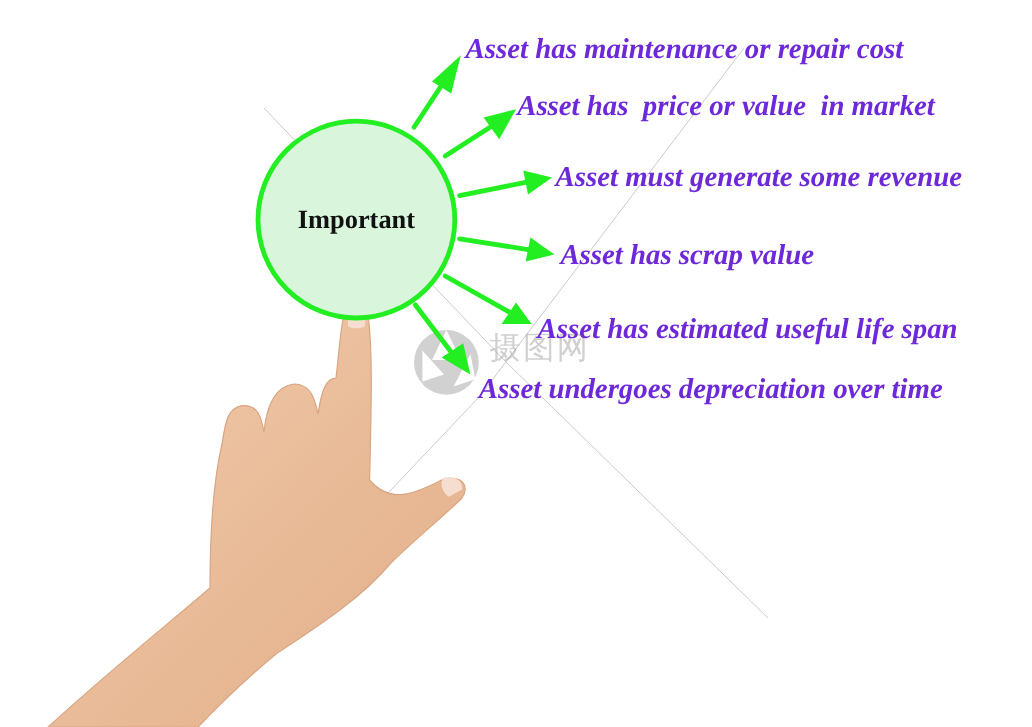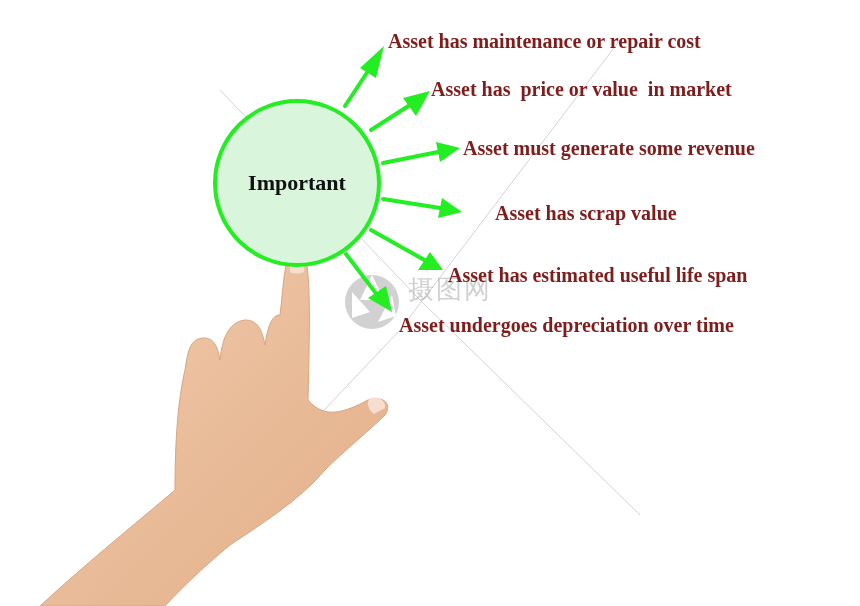--- a/index.html
+++ b/index.html
@@ -6,21 +6,21 @@
   body { width: 860px; height: 606px; background: #ffffff; position: relative; overflow: hidden; font-family: "Liberation Serif", serif; }
   #stage { position: absolute; left: 0; top: 0; width: 860px; height: 606px; }
   .center-node {
     position: absolute; left: 213px; top: 99px; width: 160px; height: 160px;
     border-radius: 50%; border: 4px solid #22ee22; background: #d9f5dc;
     display: flex; flex-direction: column; align-items: center; justify-content: center;
     box-sizing: content-box;
   }
   .center-line { font-weight: bold; font-size: 22px; color: #111; line-height: 40px; text-align: center; }
   .feature {
-    position: absolute; font-weight: bold; font-size: 20px; color: #7f1d1d; white-space: pre; line-height: 24px;
+    position: absolute; font-weight: bold; font-size: 24px; color: #6d28d9; white-space: pre; line-height: 24px; font-style: italic;
   }
   svg { position: absolute; left: 0; top: 0; }
   .wm-text { position: absolute; left: 408px; top: 272px; font-family: "DejaVu Sans", sans-serif; font-size: 26px; color: rgba(150,150,150,0.45); letter-spacing: 2px; }
 </style>
 </head>
 <body>
 
 <div id="stage">
 
   <svg width="860" height="606" viewBox="0 0 860 606">
@@ -97,17 +97,17 @@
 
   <div class="wm-text">摄图网</div>
 
   <div class="center-node">
     <div class="center-line">Important</div>
   </div>
 
   <div class="feature" style="left:388px; top:29px;">Asset has maintenance or repair cost</div>
   <div class="feature" style="left:463px; top:136px;">Asset must generate some revenue</div>
   <div class="feature" style="left:431px; top:77px;">Asset has  price or value  in market</div>
-  <div class="feature" style="left:467px; top:201px;margin-left:28px;">Asset has scrap value</div>
+  <div class="feature" style="left:467px; top:201px;">Asset has scrap value</div>
   <div class="feature" style="left:448px; top:263px;">Asset has estimated useful life span</div>
   <div class="feature" style="left:399px; top:313px;">Asset undergoes depreciation over time</div>
 
 </div>
 
 </body></html>

